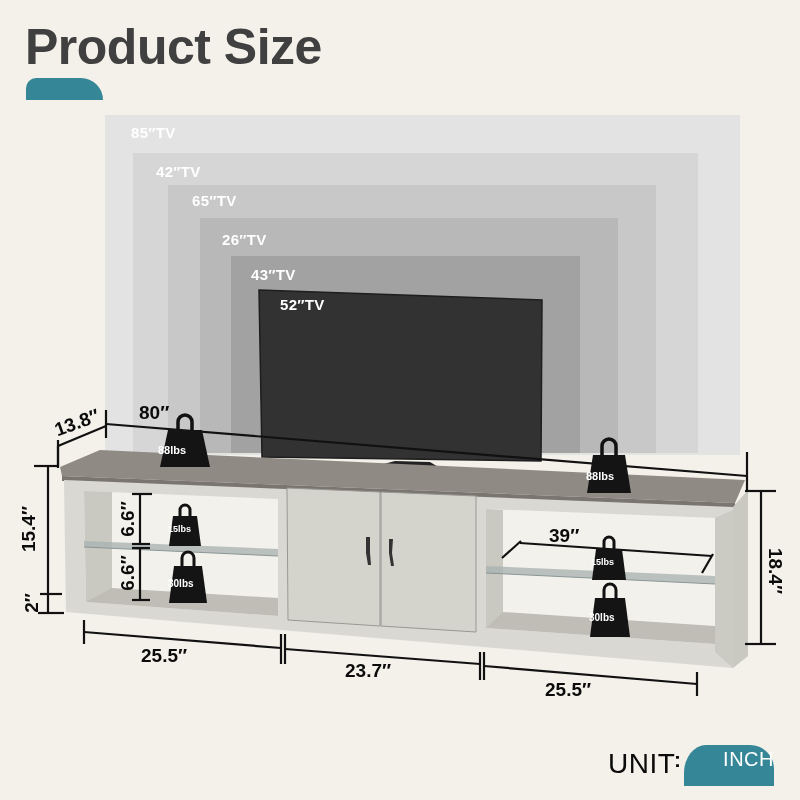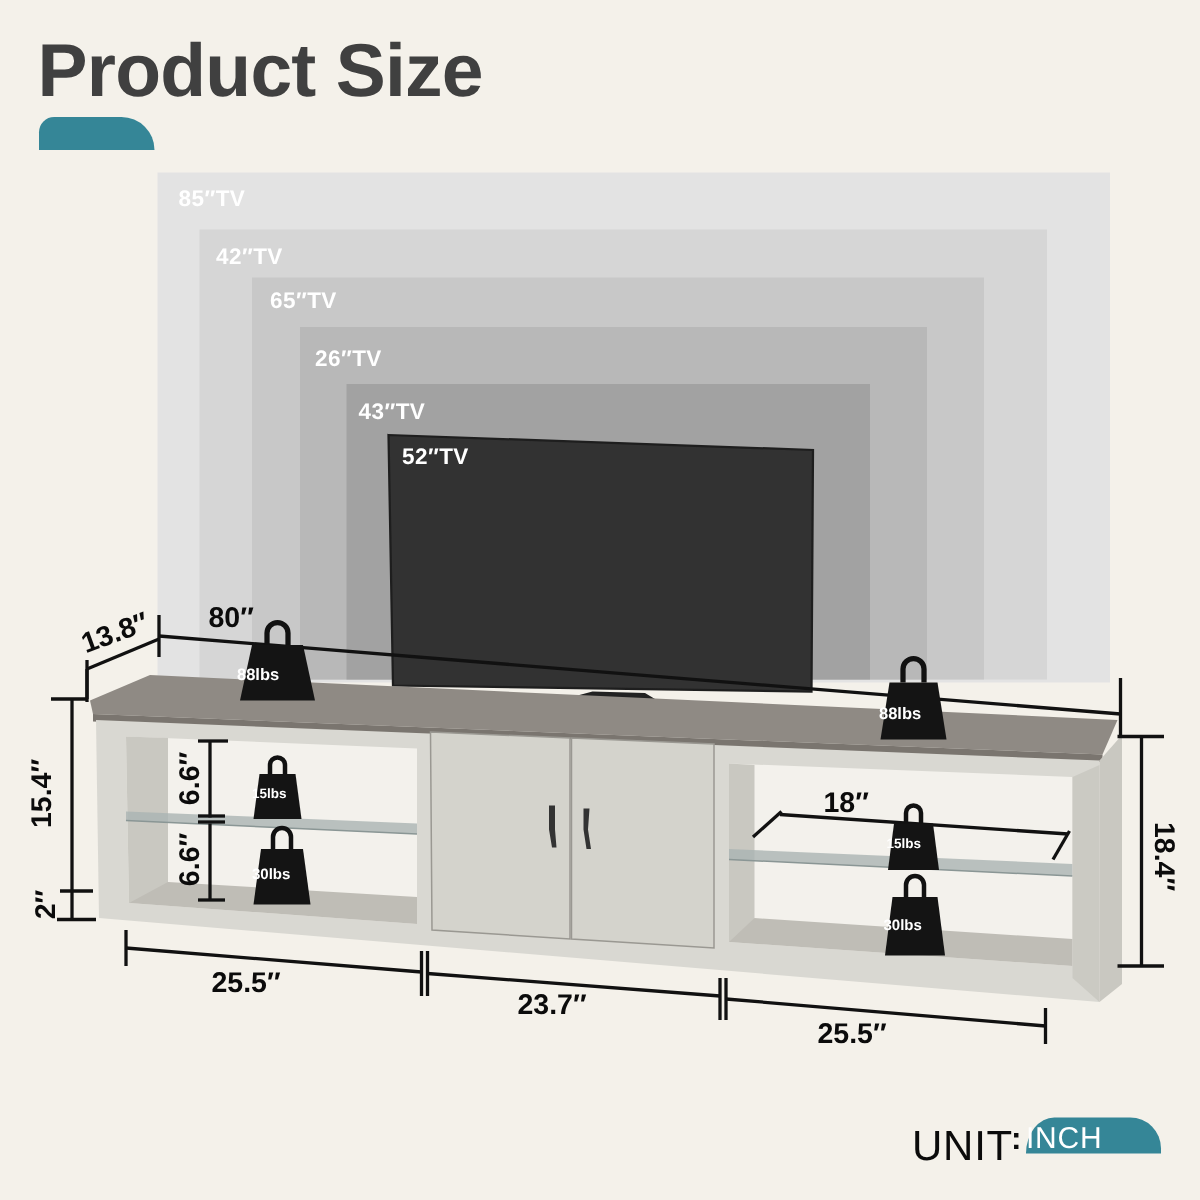--- a/index.html
+++ b/index.html
@@ -14,20 +14,21 @@
       font-size: 50px; font-weight: 700; color: #404040; letter-spacing: -0.5px;
     }
     .title-accent {
       position: absolute; left: 26px; top: 78px; width: 77px; height: 22px;
       background: #358697; border-radius: 12px 26px 0 0;
     }
     .tvbox { position: absolute; }
     .tvlabel {
       position: absolute; color: #ffffff; font-weight: 700; font-size: 15px;
       letter-spacing: 0.3px;
+      margin-left: 12px;
     }
     .dimtext {
       position: absolute; font-weight: 700; font-size: 19px; color: #0b0b0b;
     }
     .vtext {
       position: absolute; font-weight: 700; font-size: 19px; color: #0b0b0b;
       transform: rotate(-90deg); transform-origin: center center; white-space: nowrap;
     }
     .vtext.cw { transform: rotate(90deg); }
     svg { position: absolute; left: 0; top: 0; }
@@ -37,24 +38,24 @@
     .weight-label {
       position: absolute; left: 0; width: 100%; text-align: left;
       color: #fff; font-weight: 700; font-size: 11px;
     }
     .unit {
       position: absolute; left: 608px; top: 748px; font-size: 28px; font-weight: 400; color: #0b0b0b;
       letter-spacing: 0.5px;
     }
     .unit-colon { position: absolute; left: 674px; top: 748px; font-size: 21px; font-weight: 700; color:#0b0b0b;}
     .unit-pill {
-      position: absolute; left: 684px; top: 745px; width: 90px; height: 24px;
+      position: absolute; left: 684px; top: 745px; width: 90px; height: 41px;
       background: #358697; border-radius: 16px 24px 0 0;
       border-top-left-radius: 22px 28px;
-      color: #fff; font-size: 20px; text-align: left; line-height: 28px; letter-spacing: 0.5px;
+      color: #fff; font-size: 20px; text-align: right; line-height: 28px; letter-spacing: 0.5px;
     }
   </style>
 </head>
 <body>
 
 <div class="title">Product Size</div>
 <div class="title-accent"></div>
 
 <div class="tvbox" style="left:105px;top:115px;width:635px;height:340px;background:#e3e3e3;"></div>
 <div class="tvbox" style="left:133px;top:153px;width:565px;height:300px;background:#d6d6d6;"></div>
@@ -198,21 +199,21 @@
   </svg>
   <div class="weight-label" style="top:30px;font-size:10px;">30lbs</div>
 </div>
 
 <div class="dimtext" style="left:139px;top:402px;">80″</div>
 <div class="dimtext" style="left:54px;top:412px;transform:rotate(-20deg);">13.8″</div>
 <div class="vtext" style="left:6px;top:518px;">15.4″</div>
 <div class="vtext" style="left:22px;top:592px;">2″</div>
 <div class="vtext" style="left:110px;top:508px;">6.6″</div>
 <div class="vtext" style="left:110px;top:562px;">6.6″</div>
-<div class="dimtext" style="left:549px;top:525px;">18″</div>
+<div class="dimtext" style="left:549px;top:525px;">39″</div>
 <div class="vtext cw" style="left:752px;top:560px;">18.4″</div>
 <div class="dimtext" style="left:141px;top:645px;">25.5″</div>
 <div class="dimtext" style="left:345px;top:660px;">23.7″</div>
 <div class="dimtext" style="left:545px;top:679px;">25.5″</div>
 
 <div class="unit">UNIT</div>
 <div class="unit-colon">:</div>
 <div class="unit-pill">INCH</div>
 
 </body></html>

